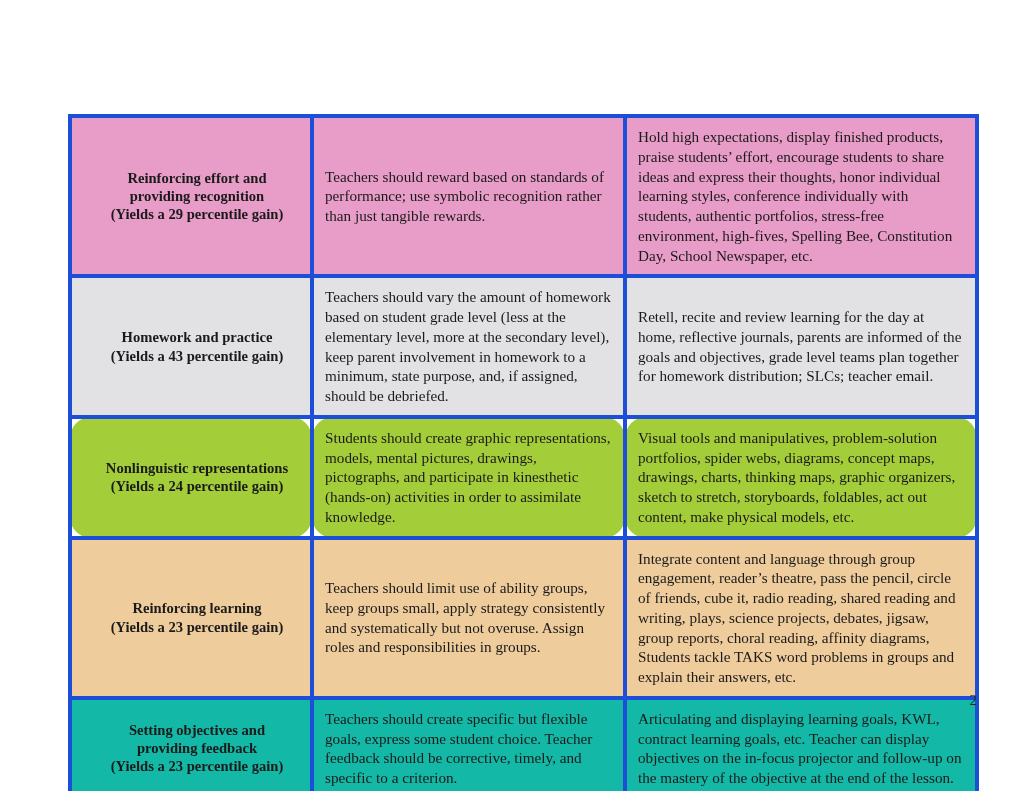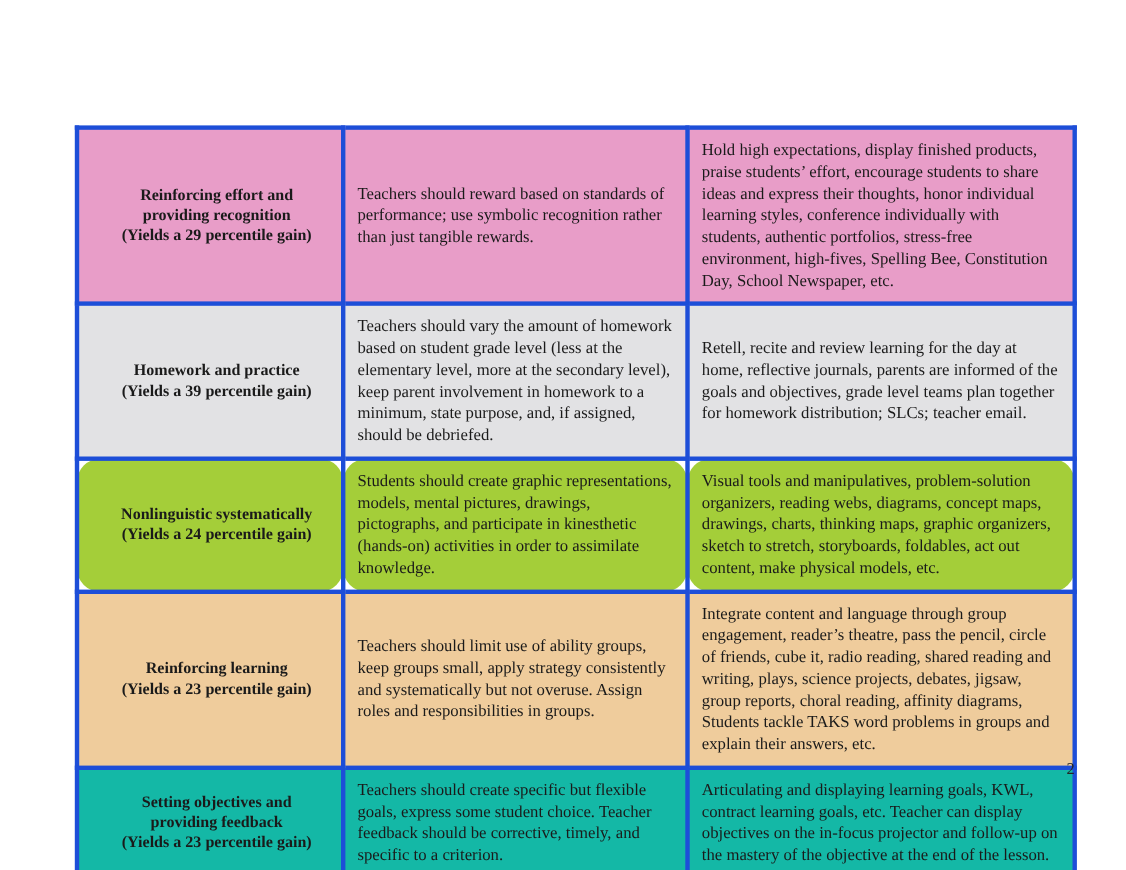--- a/index.html
+++ b/index.html
@@ -102,43 +102,43 @@
         </td>
         <td class="cell-body v-top">
           <div class="cell-inner">Hold high expectations, display finished products, praise students’ effort, encourage students to share ideas and express their thoughts, honor individual learning styles, conference individually with students, authentic portfolios, stress-free environment, high-fives, Spelling Bee, Constitution Day, School Newspaper, etc.</div>
         </td>
       </tr>
 
       <tr class="r1" style="background-color: rgb(226, 226, 228);">
         <td class="cell-strategy v-mid">
           <div class="cell-inner">
             <span>Homework and practice</span><br>
-            <span>(Yields a 39 percentile gain)</span>
+            <span>(Yields a 43 percentile gain)</span>
           </div>
         </td>
         <td class="cell-body v-top">
           <div class="cell-inner">Teachers should vary the amount of homework based on student grade level (less at the elementary level, more at the secondary level), keep parent involvement in homework to a minimum, state purpose, and, if assigned, should be debriefed.</div>
         </td>
         <td class="cell-body v-mid">
           <div class="cell-inner">Retell, recite and review learning for the day at home, reflective journals, parents are informed of the goals and objectives, grade level teams plan together for homework distribution; SLCs; teacher email.</div>
         </td>
       </tr>
 
       <tr class="r2" style="background-color: rgb(164, 206, 57);">
         <td class="cell-strategy v-mid">
           <div class="cell-inner">
-            <span>Nonlinguistic systematically</span><br>
+            <span>Nonlinguistic representations</span><br>
             <span>(Yields a 24 percentile gain)</span>
           </div>
         </td>
         <td class="cell-body v-top">
           <div class="cell-inner">Students should create graphic representations, models, mental pictures, drawings, pictographs, and participate in kinesthetic (hands-on) activities in order to assimilate knowledge.</div>
         </td>
         <td class="cell-body v-top">
-          <div class="cell-inner">Visual tools and manipulatives, problem-solution organizers, reading webs, diagrams, concept maps, drawings, charts, thinking maps, graphic organizers, sketch to stretch, storyboards, foldables, act out content, make physical models, etc.</div>
+          <div class="cell-inner">Visual tools and manipulatives, problem-solution portfolios, spider webs, diagrams, concept maps, drawings, charts, thinking maps, graphic organizers, sketch to stretch, storyboards, foldables, act out content, make physical models, etc.</div>
         </td>
       </tr>
 
       <tr class="r3" style="background-color: rgb(239, 204, 156);">
         <td class="cell-strategy v-mid">
           <div class="cell-inner">
             <span>Reinforcing learning</span><br>
             <span>(Yields a 23 percentile gain)</span>
           </div>
         </td>

